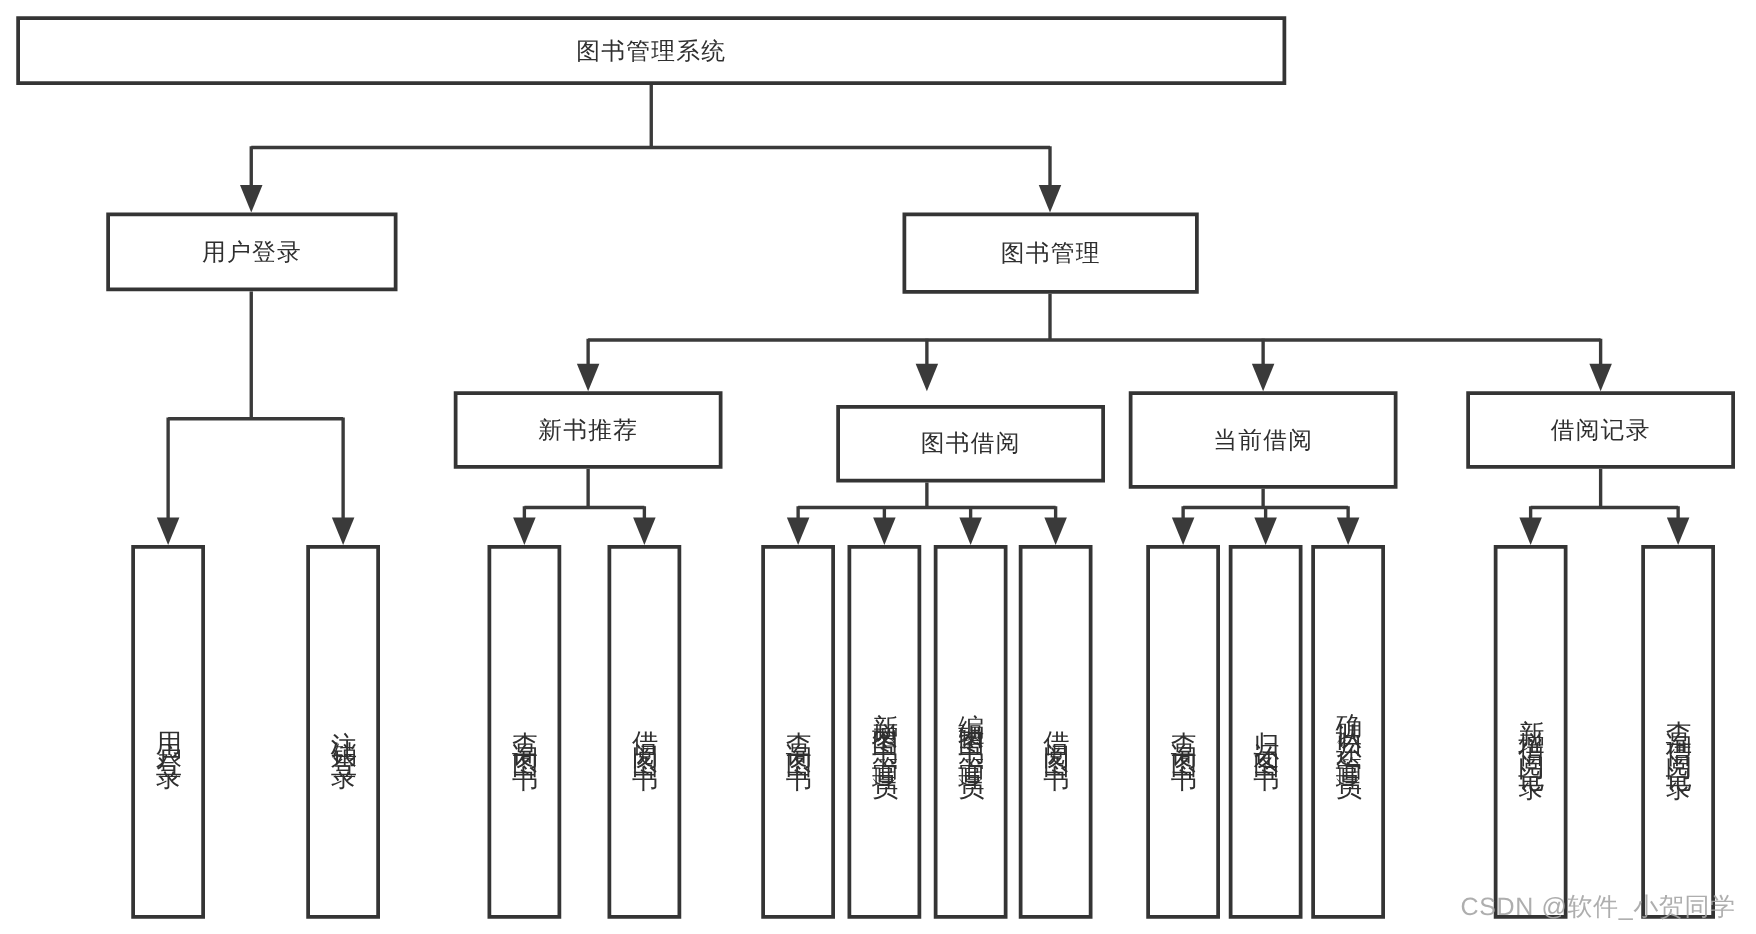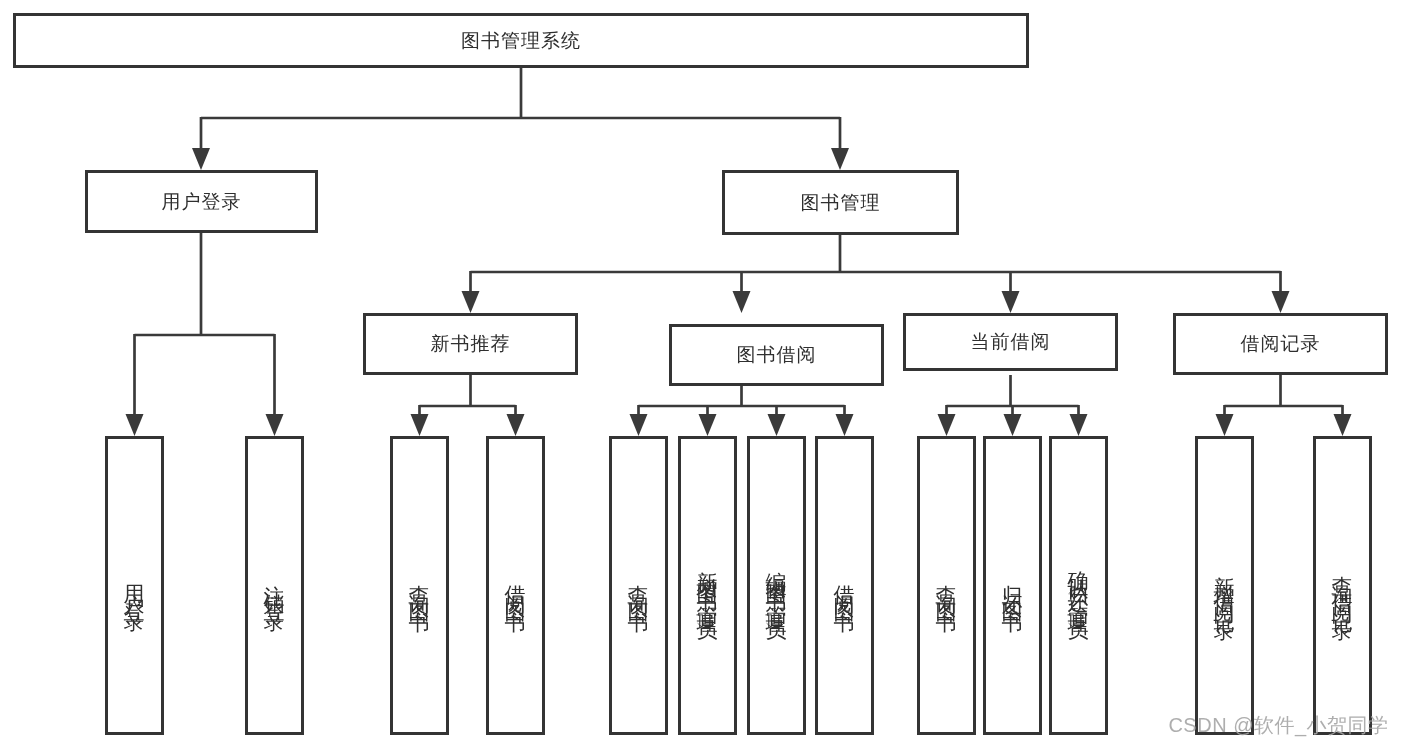--- a/index.html
+++ b/index.html
@@ -140,21 +140,21 @@
   <div class="node h" style="left:722px; top:170px; width:237px; height:65px;">
     <span>图书管理</span>
   </div>
 
   <div class="node h" style="left:363px; top:313px; width:215px; height:62px;justify-content:center;">
     <span>新书推荐</span>
   </div>
   <div class="node h" style="left:634px; top:324px; width:215px; height:62px;margin-left:35px;">
     <span>图书借阅</span>
   </div>
-  <div class="node h" style="left:903px; top:313px; width:215px; height:58px;">
+  <div class="node h" style="left:903px; top:313px; width:215px; height:78px;">
     <span>当前借阅</span>
   </div>
   <div class="node h" style="left:1173px; top:313px; width:215px; height:62px;">
     <span>借阅记录</span>
   </div>
 
   <div class="node v" style="left:105px; top:436px; width:59px; height:299px;">
     <span>用户登录</span>
   </div>
   <div class="node v" style="left:245px; top:436px; width:59px; height:299px;">

